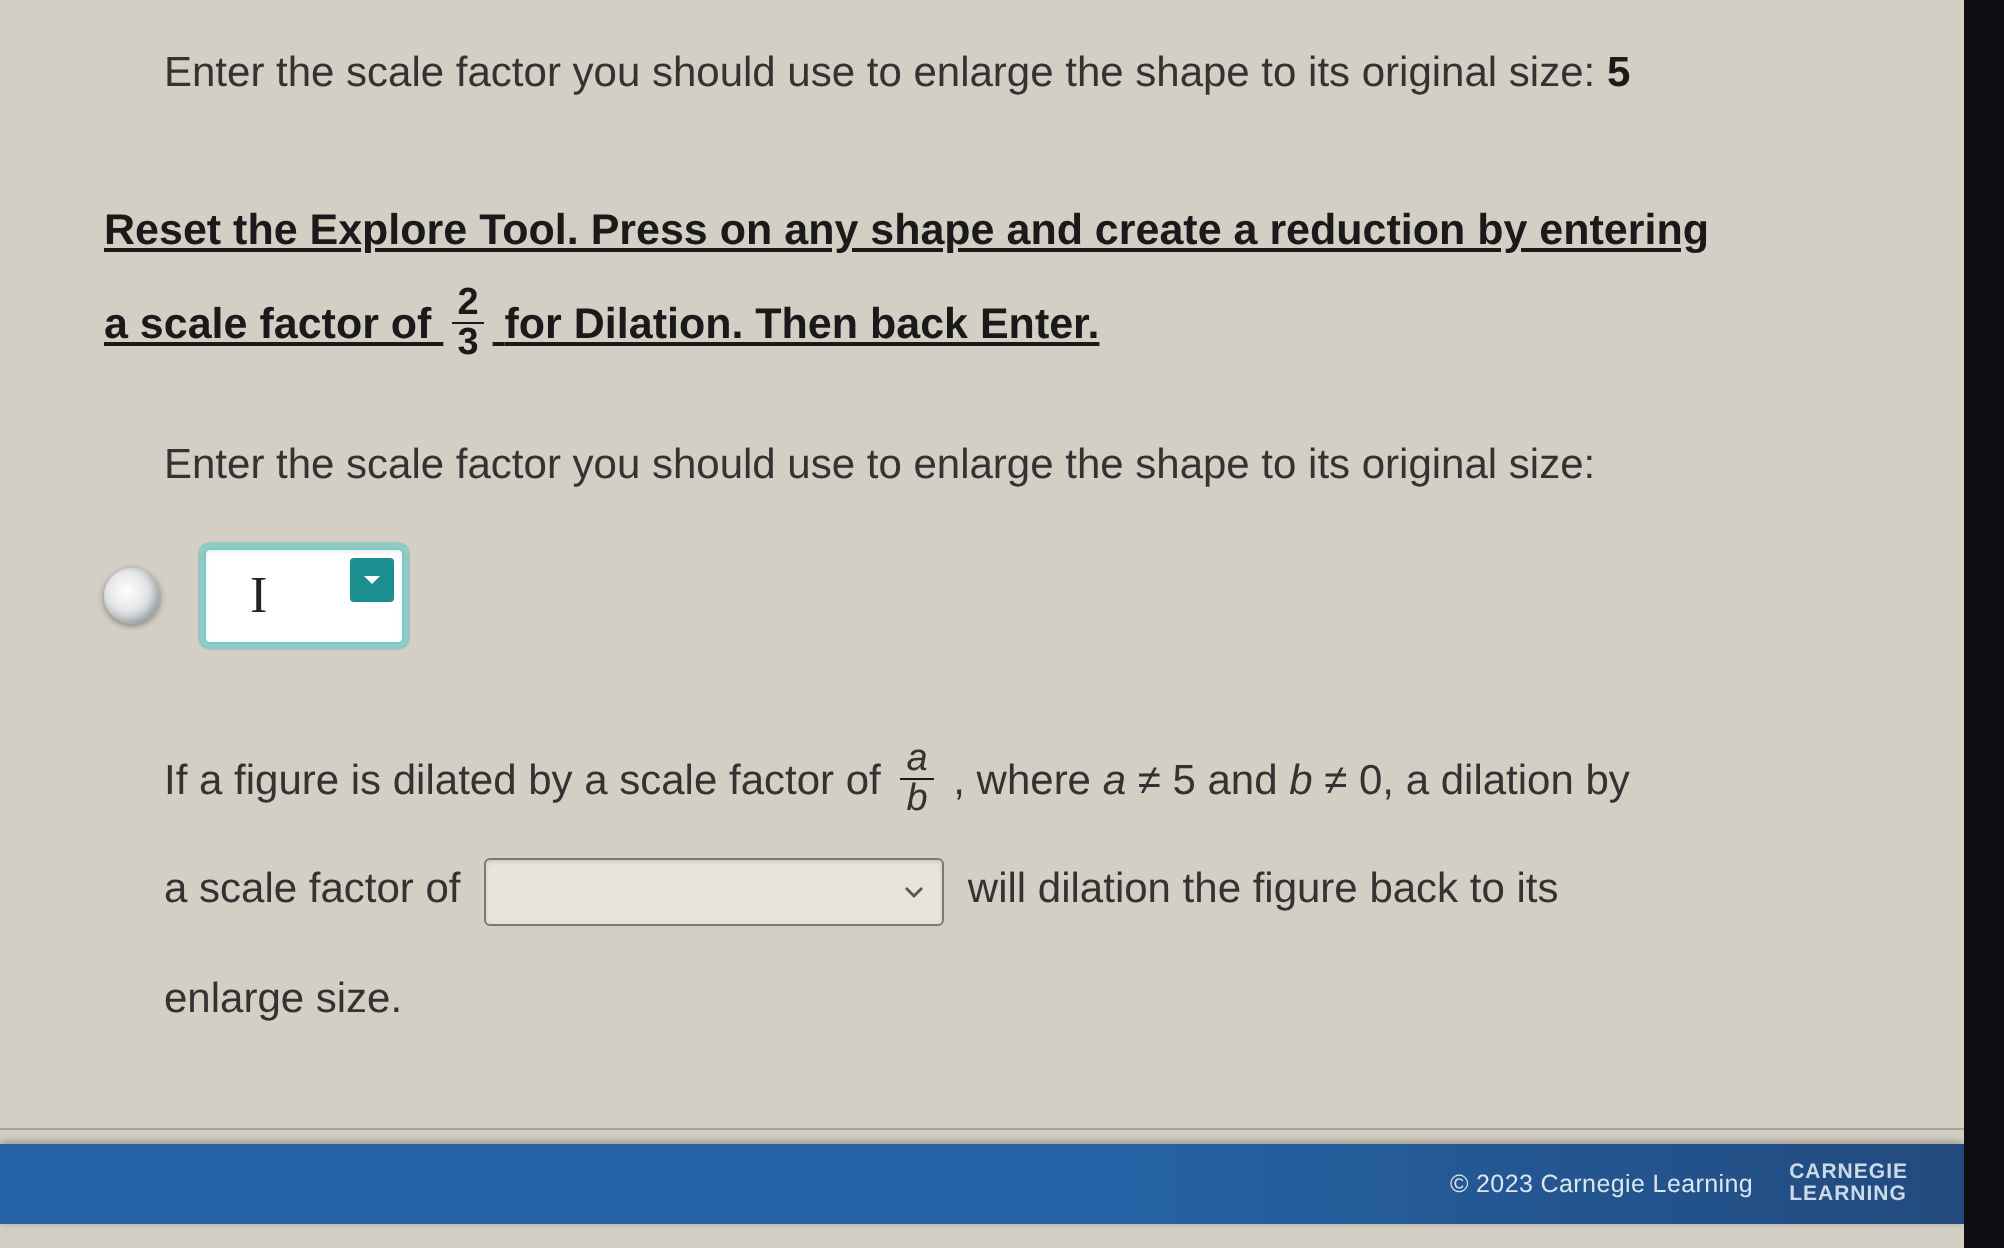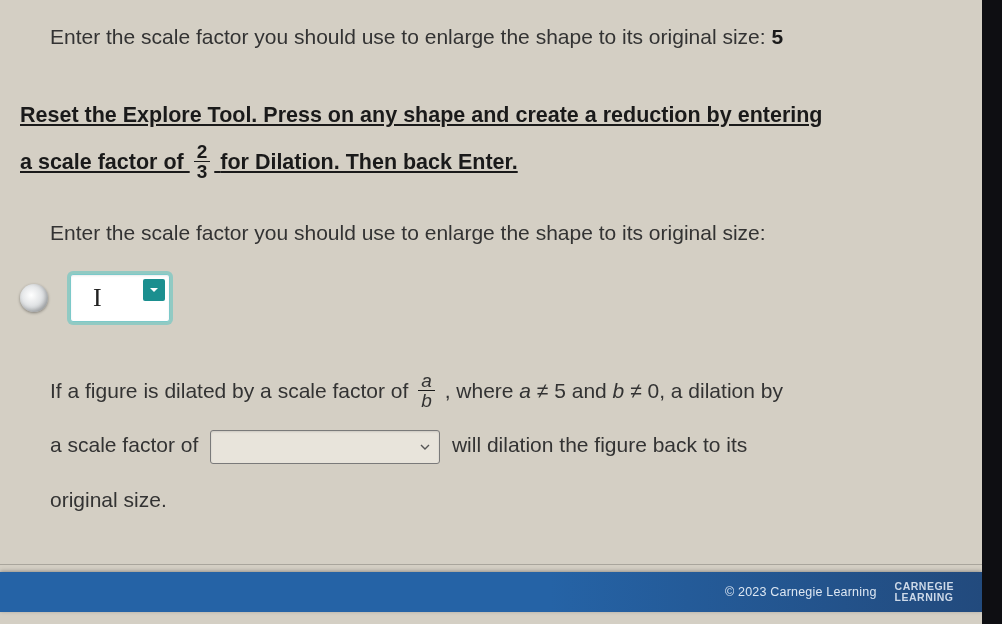--- a/index.html
+++ b/index.html
@@ -5,21 +5,21 @@
     * { box-sizing: border-box; margin: 0; padding: 0; }
     body {
       width: 1002px;
       height: 624px;
       background: #d4cfc4;
       font-family: Arial, Helvetica, sans-serif;
       position: relative;
       overflow: hidden;
     }
     .content-area {
-      padding: 20px 40px 0 50px;
+      padding: 20px 40px 0 82px;
       color: #2a2a2a;
       line-height: 1.6;
     }
     .line1 {
       font-size: 21px;
       font-weight: 400;
       color: #333;
       margin-bottom: 38px;
     }
     .line1 .answer {
@@ -209,21 +209,21 @@
     </div>
     <div>
       <span>a scale factor of </span>
       <span class="dropdown-select">
         <svg viewBox="0 0 12 12">
             <path d="M2 4 L6 8 L10 4" stroke="#555" stroke-width="1.4" fill="none"></path>
           </svg>
       </span>
       <span> will dilation the figure back to its</span>
     </div>
-    <div>original size.</div>
+    <div>enlarge size.</div>
   </div>
 
 </div>
 
 <div class="divider"></div>
 
 <div class="footer-bar">
   <span class="copyright">© 2023 Carnegie Learning</span>
   <span class="logo">
     <div>CARNEGIE</div>

